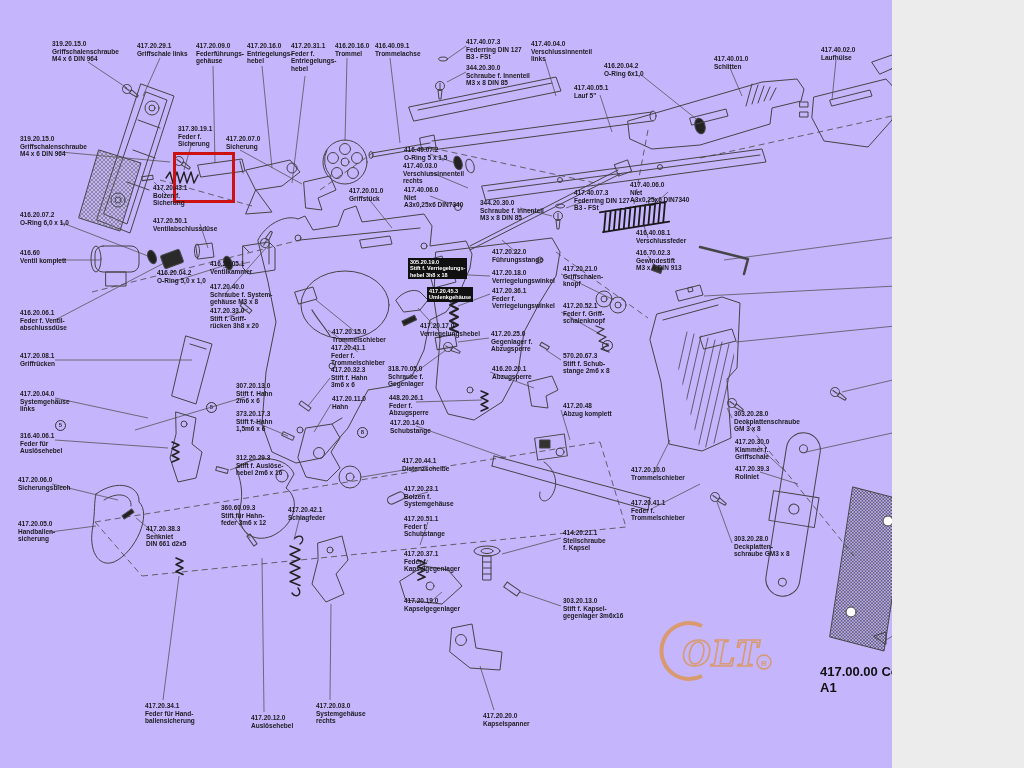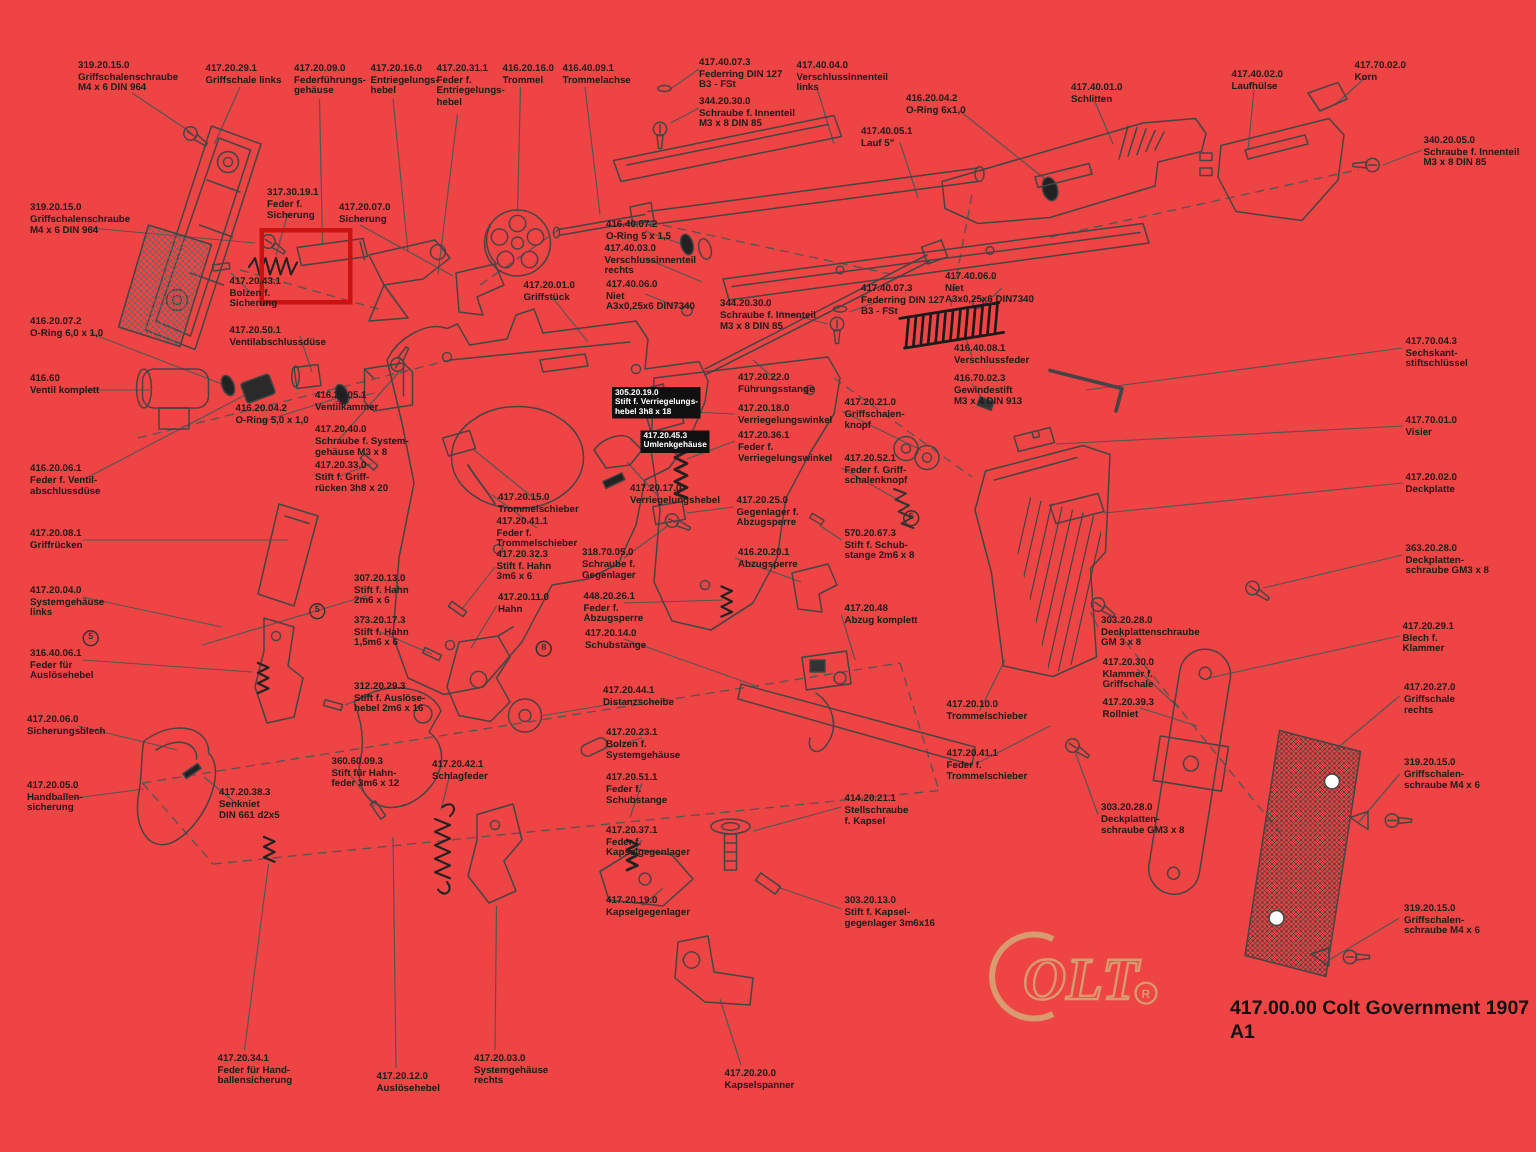--- a/index.html
+++ b/index.html
@@ -1,16 +1,16 @@
 <!DOCTYPE html>
 <html><head>
 <meta charset="utf-8">
 <style>
   html,body{margin:0;padding:0;background:#ececec;}
-  #canvas{position:relative;width:1024px;height:768px;background:#ef4444;overflow:hidden;
+  #canvas{position:relative;width:892px;height:768px;background:#c4b5fd;overflow:hidden;
           font-family:"Liberation Sans",sans-serif;}
   svg{position:absolute;left:0;top:0;}
   .lbl{position:absolute;font:bold 6.5px/7.6px "Liberation Sans",sans-serif;color:#1c1c1c;
        white-space:pre;letter-spacing:0;}
   .lbl.inv{background:#101010;color:#fff;font-size:5.5px;line-height:6.4px;padding:1px 2px;}
   .mark{position:absolute;width:9px;height:9px;border:1px solid #333;border-radius:50%;
         font:bold 6px/9px "Liberation Sans",sans-serif;color:#333;text-align:center;}
   #highlight-box{position:absolute;left:173px;top:152px;width:56px;height:45px;
         border:3px solid #cc1111;}
   #title-block{position:absolute;left:820px;top:664px;width:200px;

